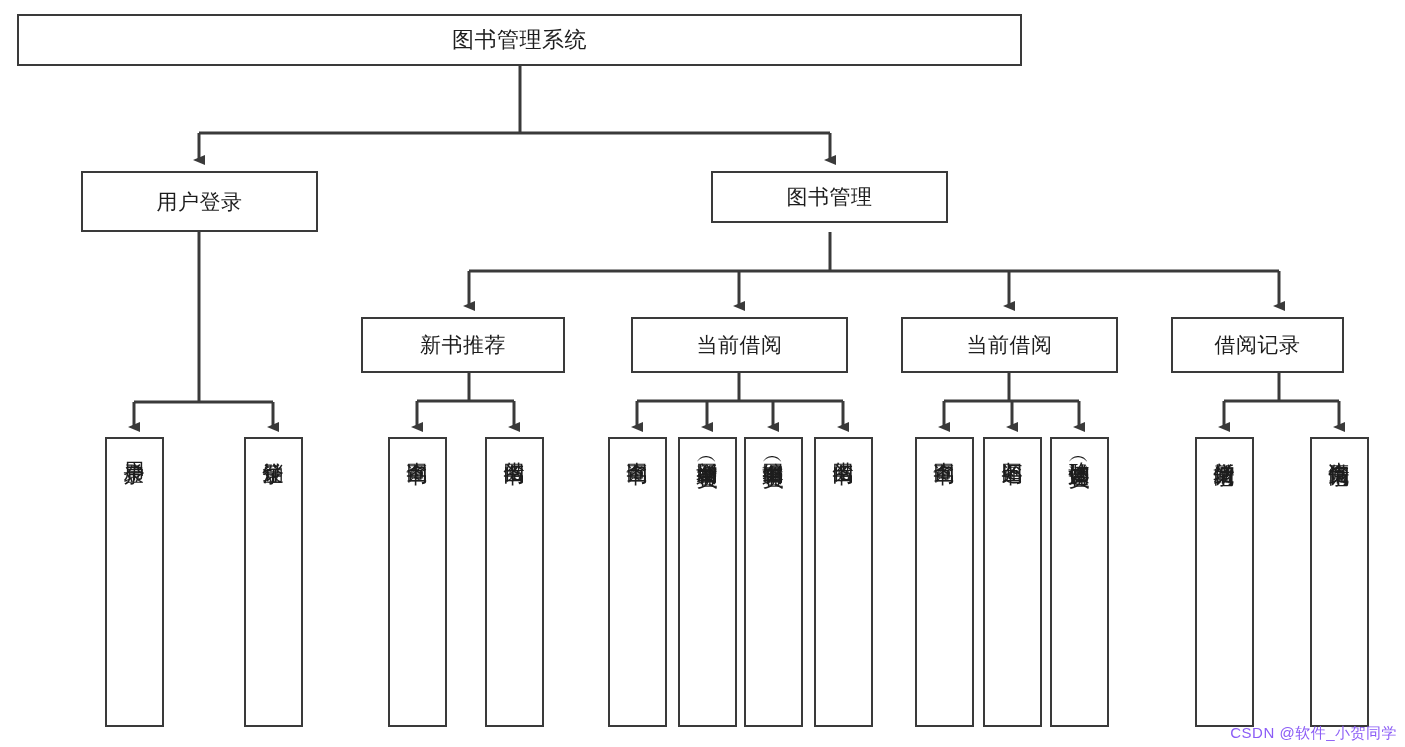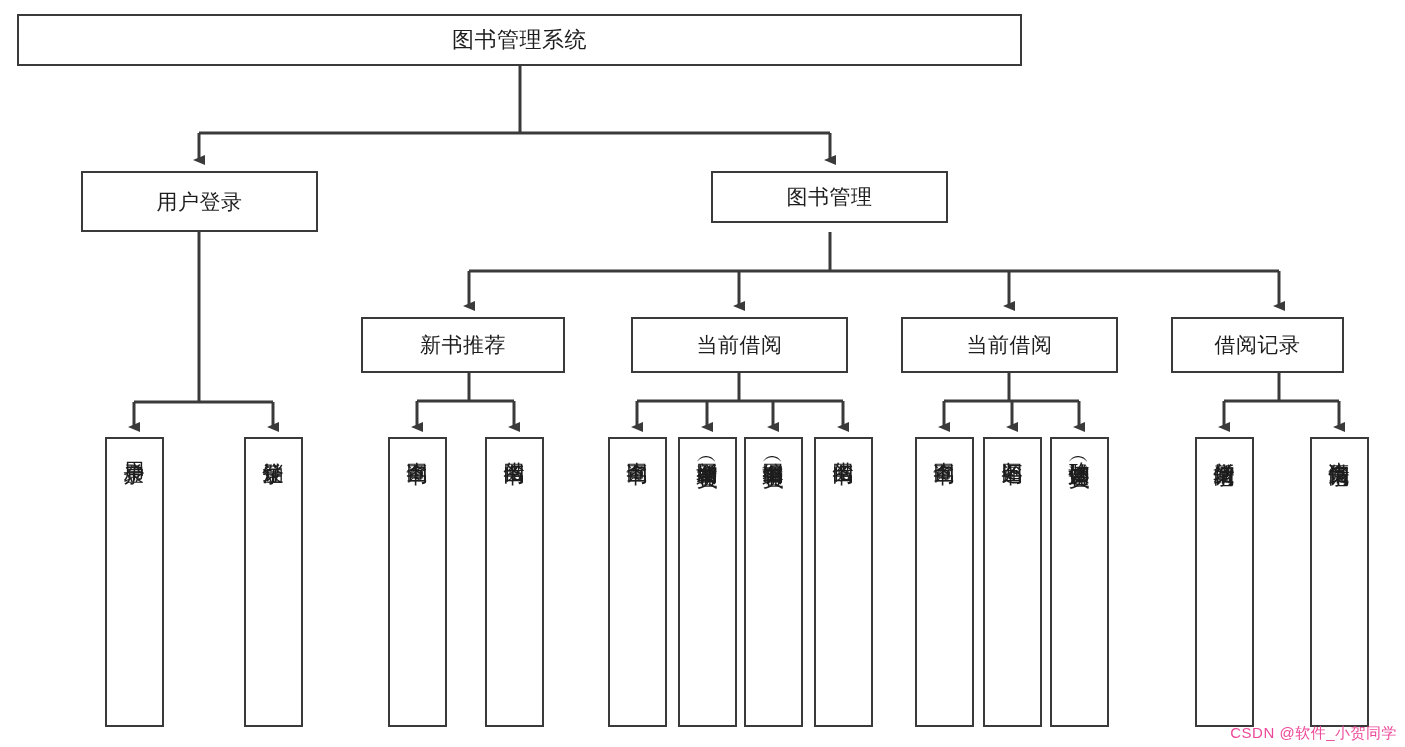--- a/index.html
+++ b/index.html
@@ -60,21 +60,21 @@
     margin: 0 auto;
   }
   #title-node .label {
     font-size: 22px;
   }
   #watermark {
     position: absolute;
     right: 8px;
     bottom: 4px;
     font-size: 15px;
-    color: #ec4899;
+    color: #8b5cf6;
     z-index: 5;
     white-space: nowrap;
     letter-spacing: 0.5px;
   }
 </style>
 </head>
 <body>
 
 <div id="canvas">
 

